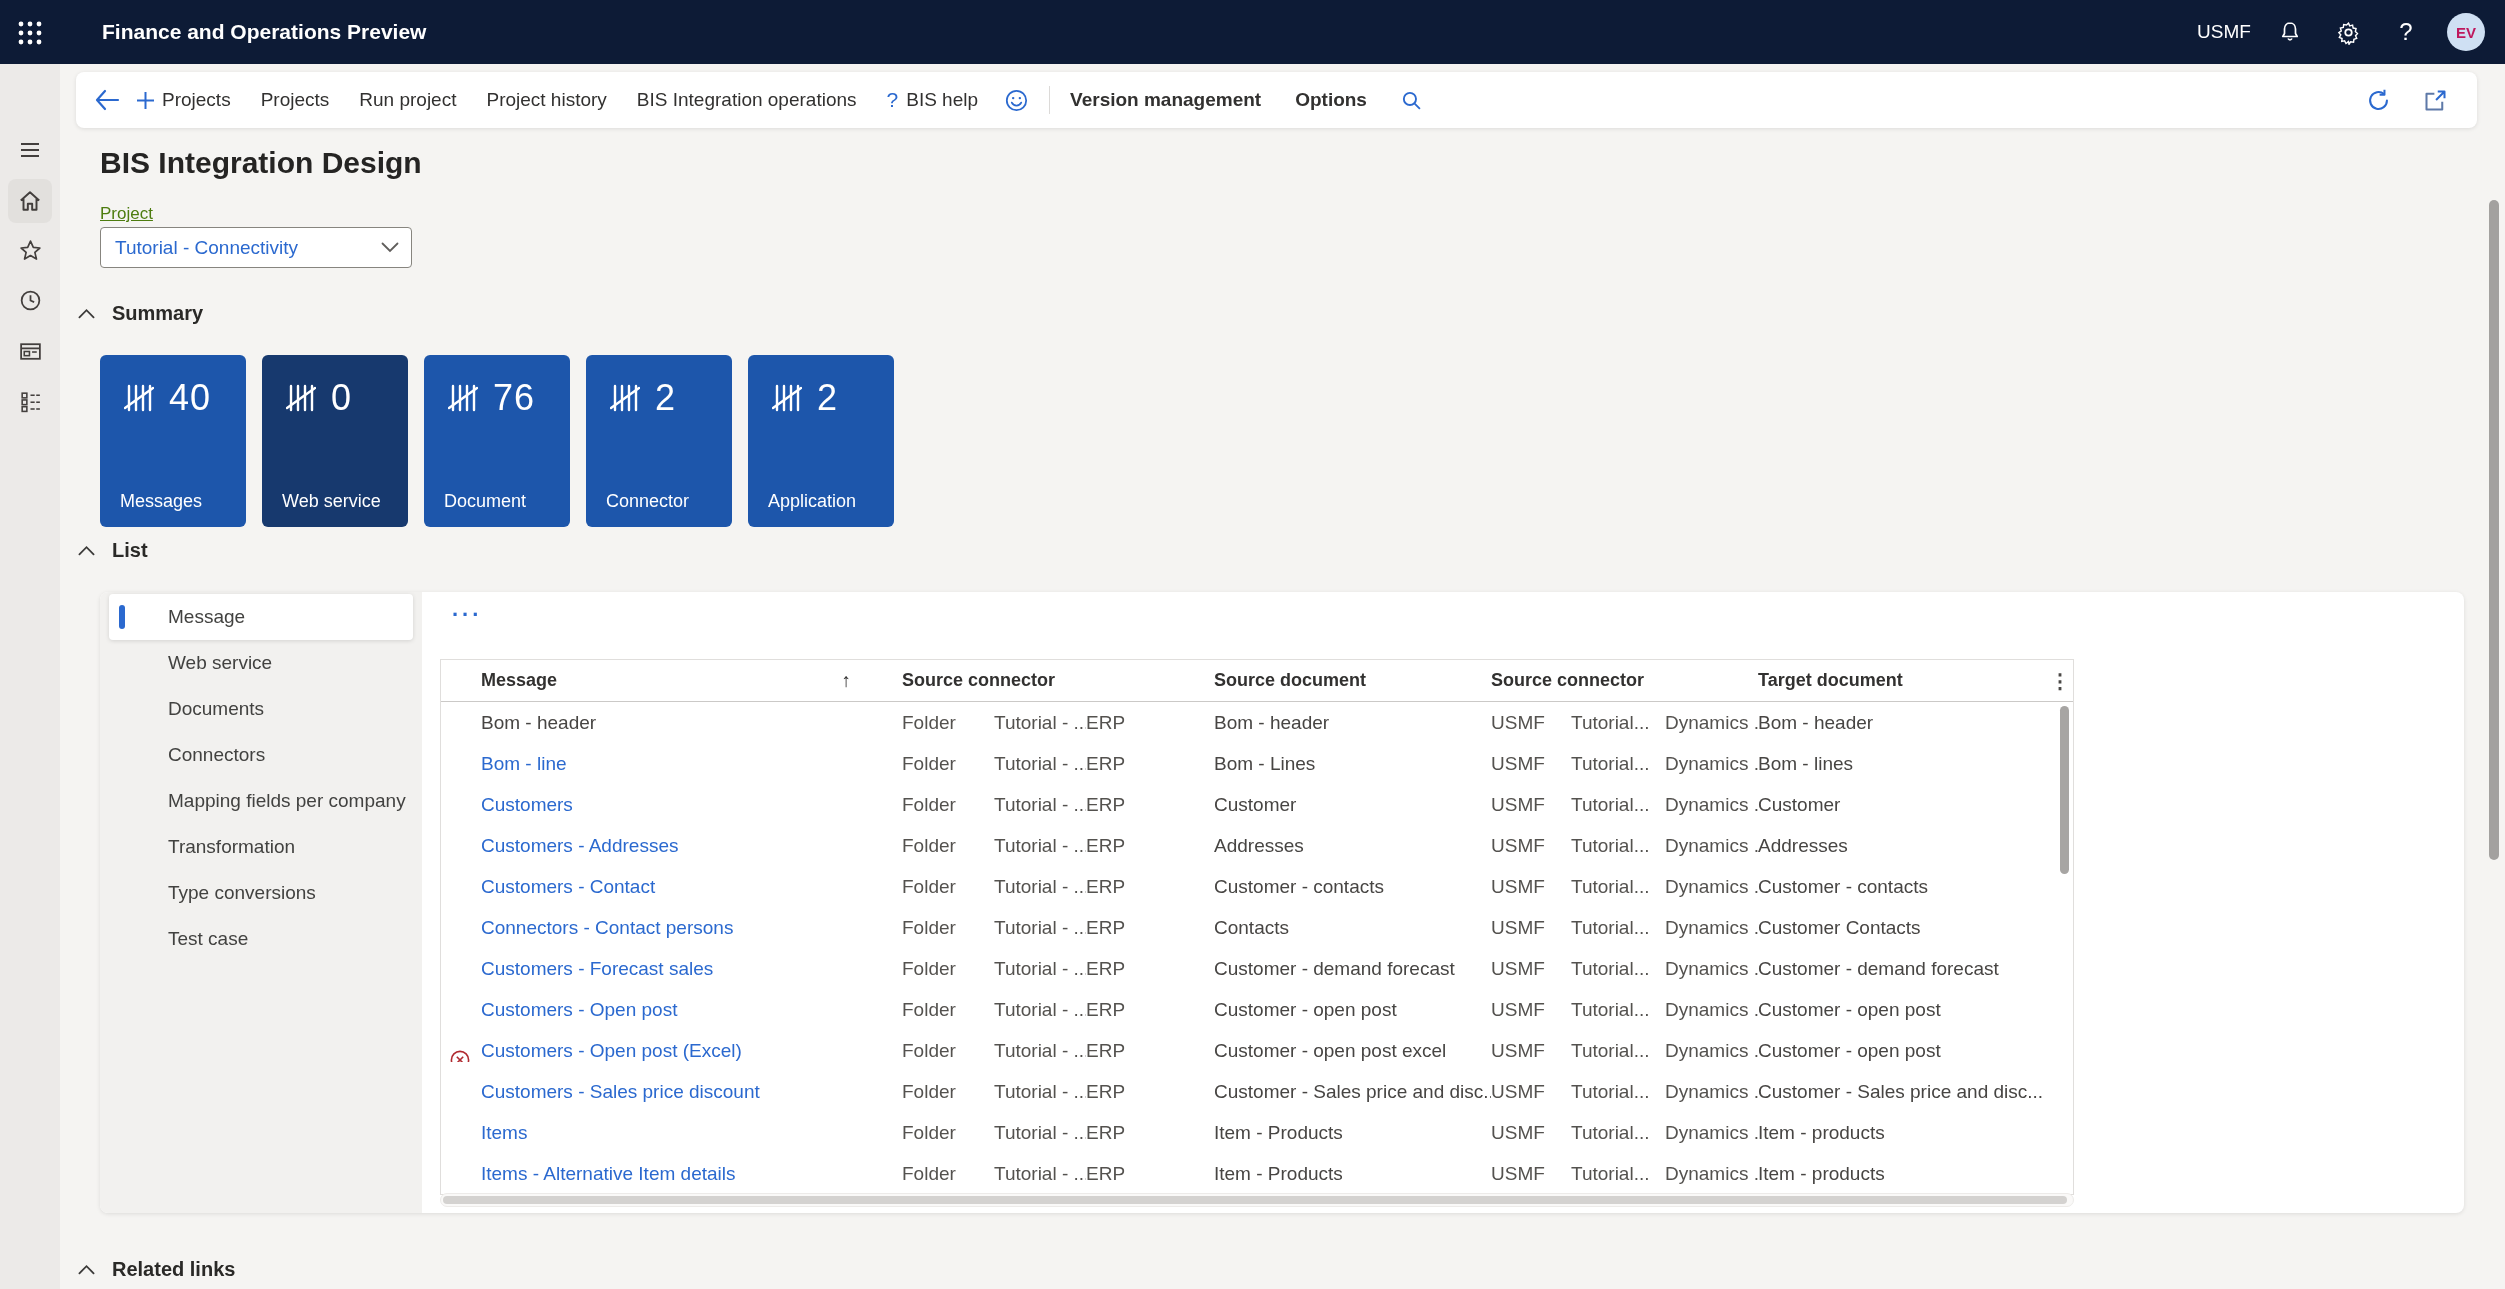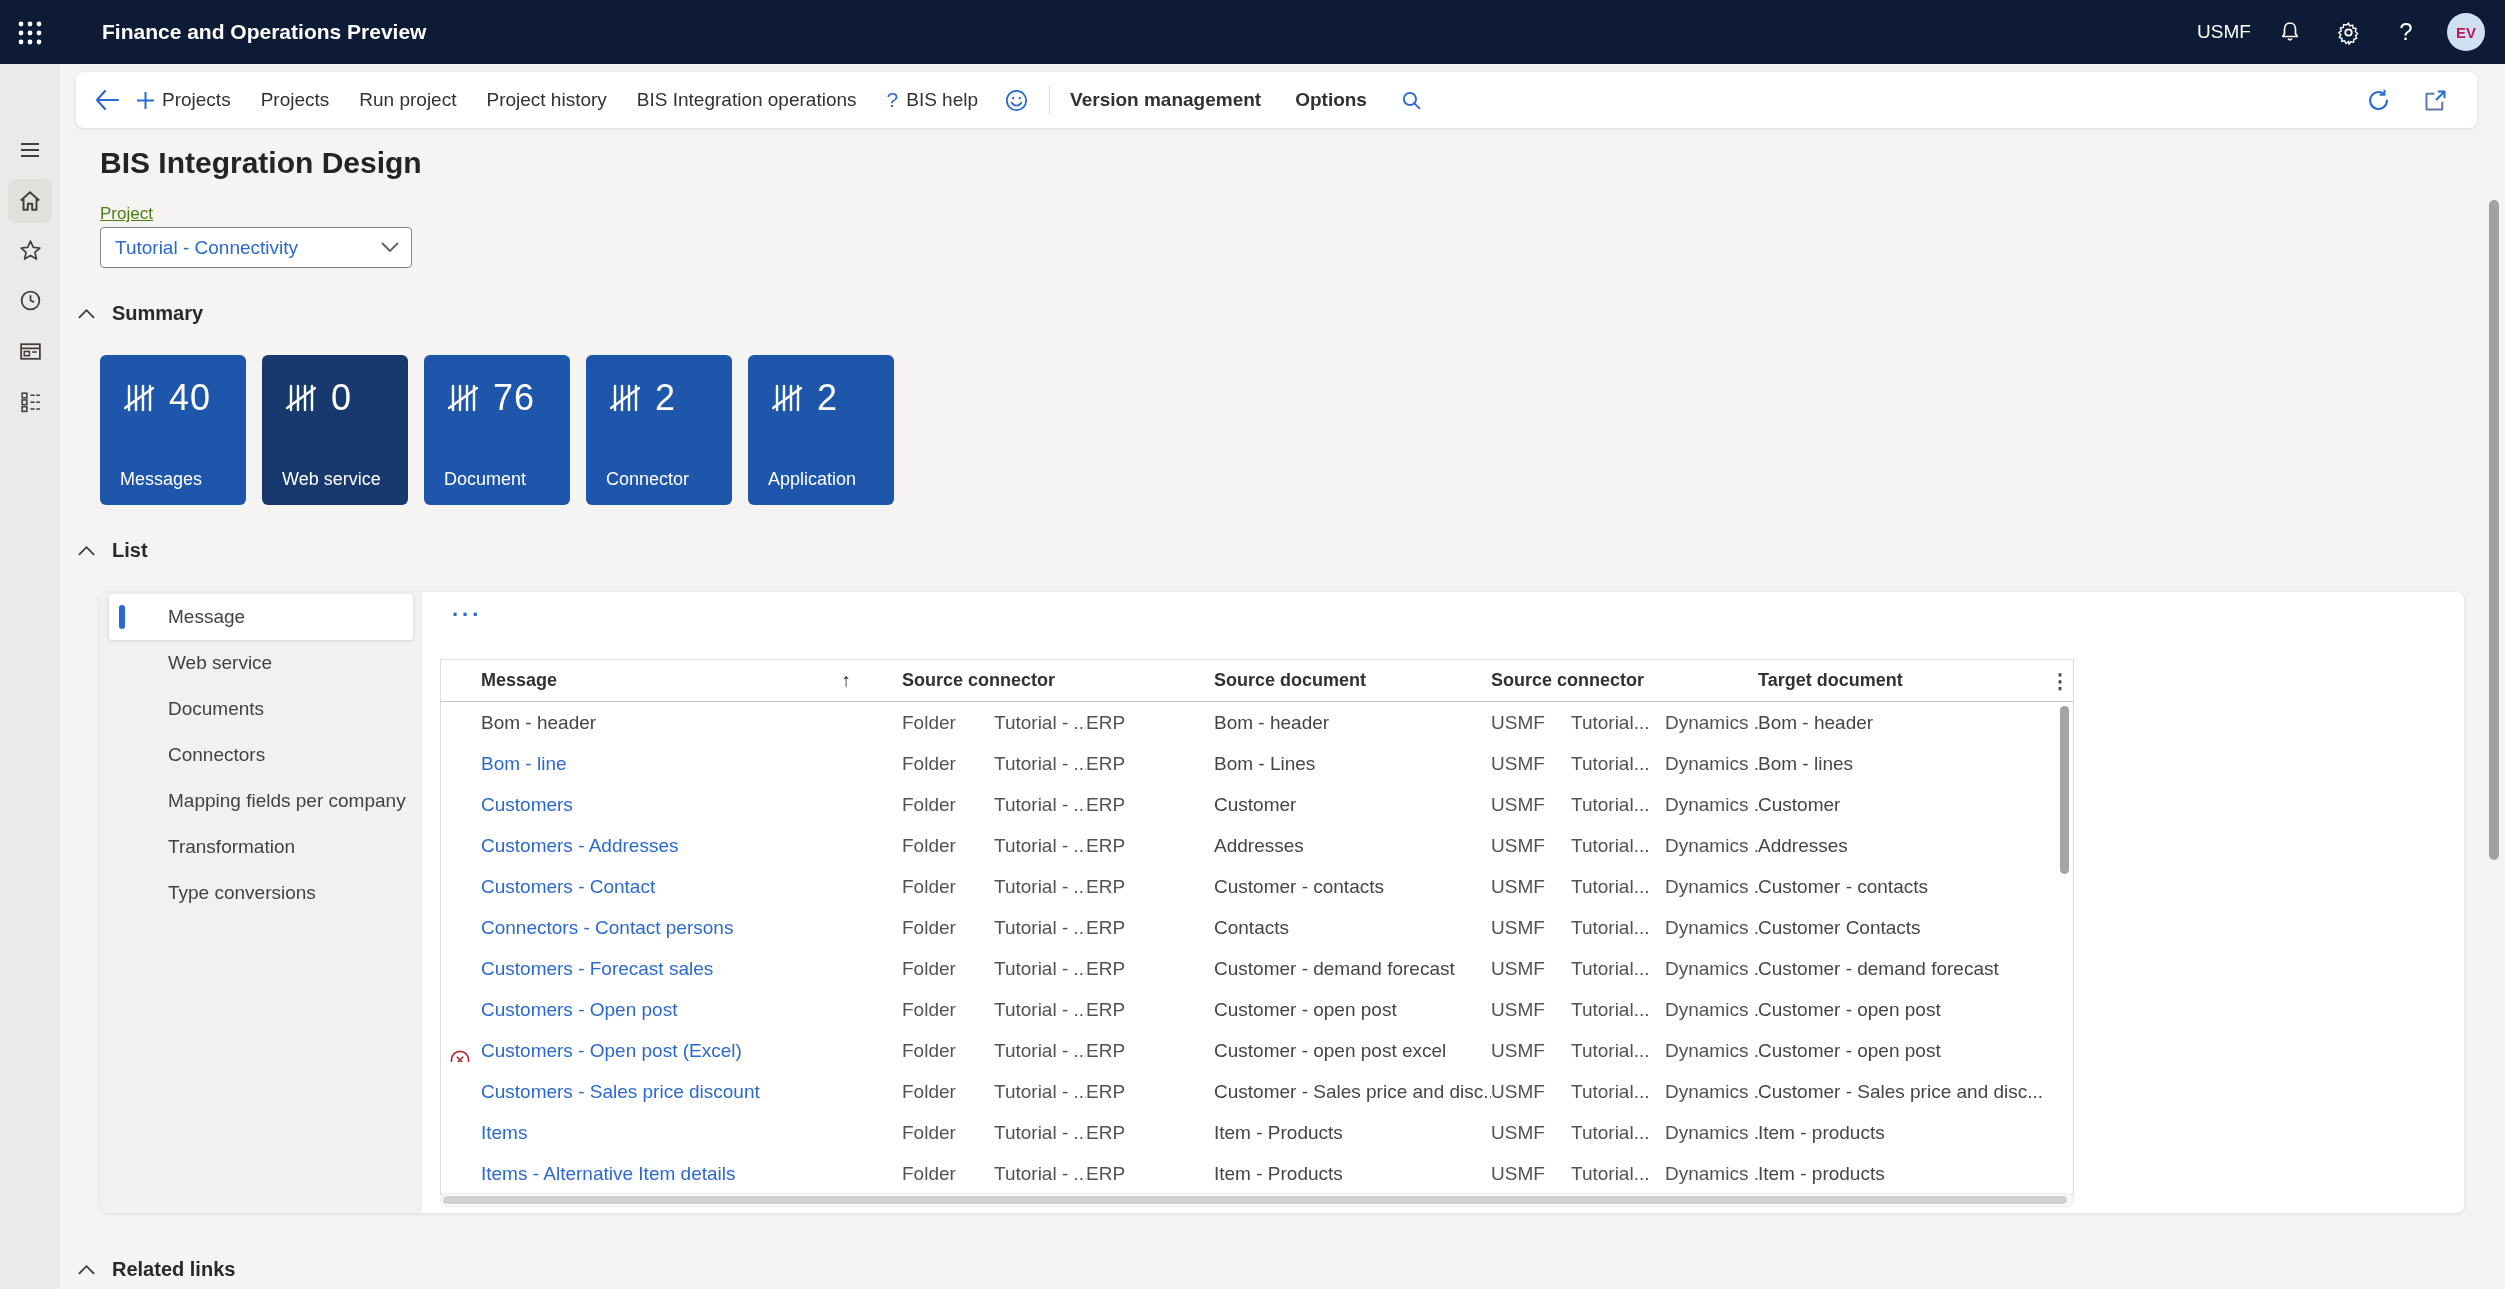--- a/index.html
+++ b/index.html
@@ -52,21 +52,21 @@
   .dropdown .chev { padding-right:12px; }
 
   
   .section-h { position:absolute; display:flex; align-items:center; gap:17px; font-size:20px; font-weight:600; color:#2a2927; }
   .sh-summary { left:78px; top:302px; }
   .sh-list { left:78px; top:539px; }
   .sh-related { left:78px; top:1258px; }
 
   
   .tiles { position:absolute; left:100px; top:355px; display:flex; gap:16px; }
-  .tile { width:146px; height:150px; border-radius:6px; background:#1d56ab; color:#ffffff; position:relative;text-align:center; }
+  .tile { width:146px; height:172px; border-radius:6px; background:#1d56ab; color:#ffffff; position:relative;text-align:center; }
   .tile-dark { background:#17396e; }
   .tile-top { position:absolute; left:24px; top:22px; display:flex; align-items:center; gap:15px; }
   .tile-count { font-size:36px; font-weight:400; letter-spacing:1px; }
   .tile-label { position:absolute; left:20px; bottom:15px; font-size:18px; font-weight:400; }
 
   
   .panel { position:absolute; left:100px; top:592px; width:2364px; height:621px; background:#ffffff; border-radius:8px; box-shadow:0 1px 4px rgba(0,0,0,0.10); }
   .panel-nav { position:absolute; left:0; top:0; bottom:0; width:322px; background:#f2f1ef; border-radius:8px 0 0 8px; padding-top:2px; }
   .nav-item { position:relative; height:46px; line-height:46px; margin:0 9px; padding-left:59px; font-size:19px; color:#424240; border-radius:4px; cursor:pointer; white-space:nowrap; }
   .nav-item.sel { background:#ffffff; box-shadow:0 1px 4px rgba(0,0,0,0.13); }
@@ -346,20 +346,21 @@
 
 <div class="panel">
   <div class="panel-nav">
       <div class="nav-item sel"><span class="bar"></span><span>Message</span></div>
       <div class="nav-item"><span>Web service</span></div>
       <div class="nav-item"><span>Documents</span></div>
       <div class="nav-item"><span>Connectors</span></div>
       <div class="nav-item"><span>Mapping fields per company</span></div>
       <div class="nav-item"><span>Transformation</span></div>
       <div class="nav-item"><span>Type conversions</span></div>
+      <div class="nav-item"><span>Test case</span></div>
     </div>
   <button class="more-btn">...</button>
 
   <div class="gridtable">
     <div class="thead">
       <div class="th-msg">
         <span>Message</span>
         <span class="sort">↑</span>
       </div>
       <div class="pl41">Source connector</div>

